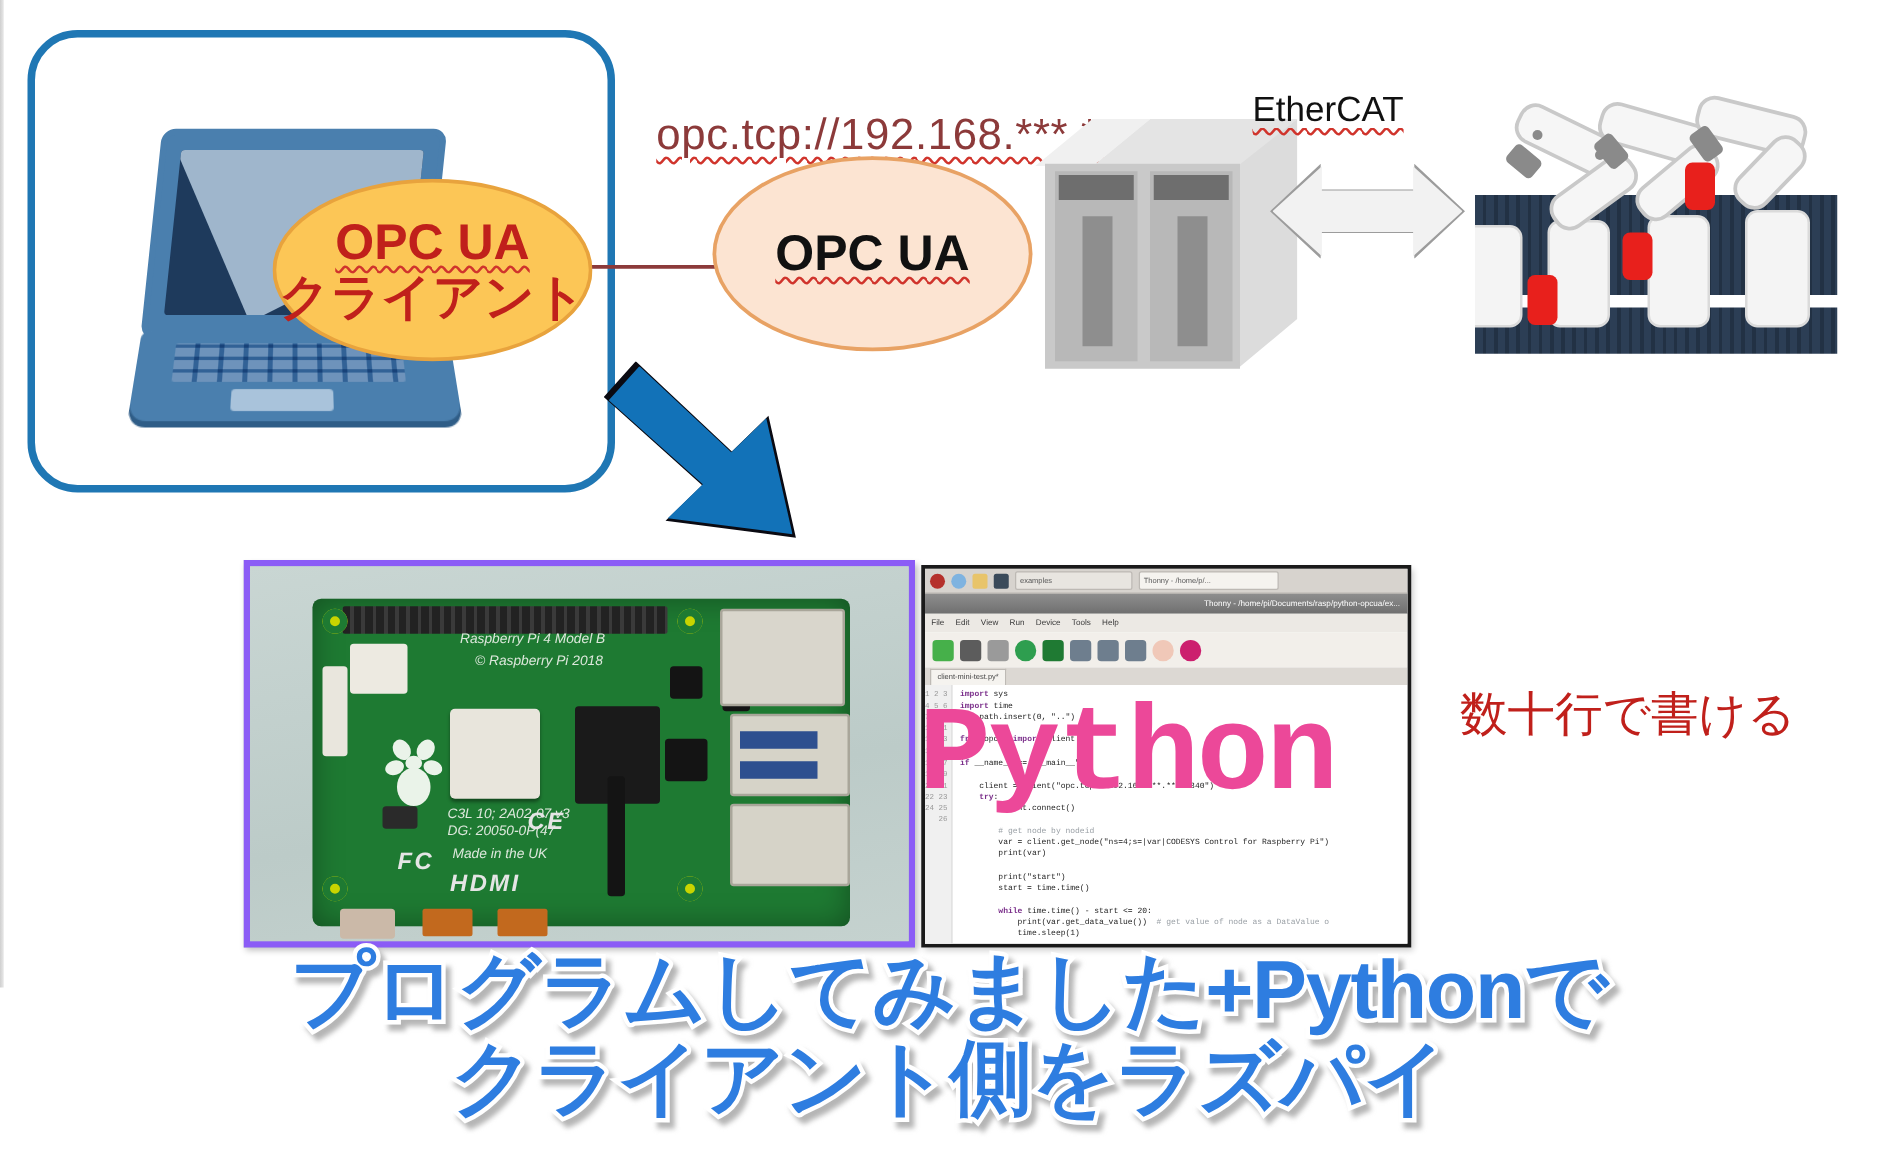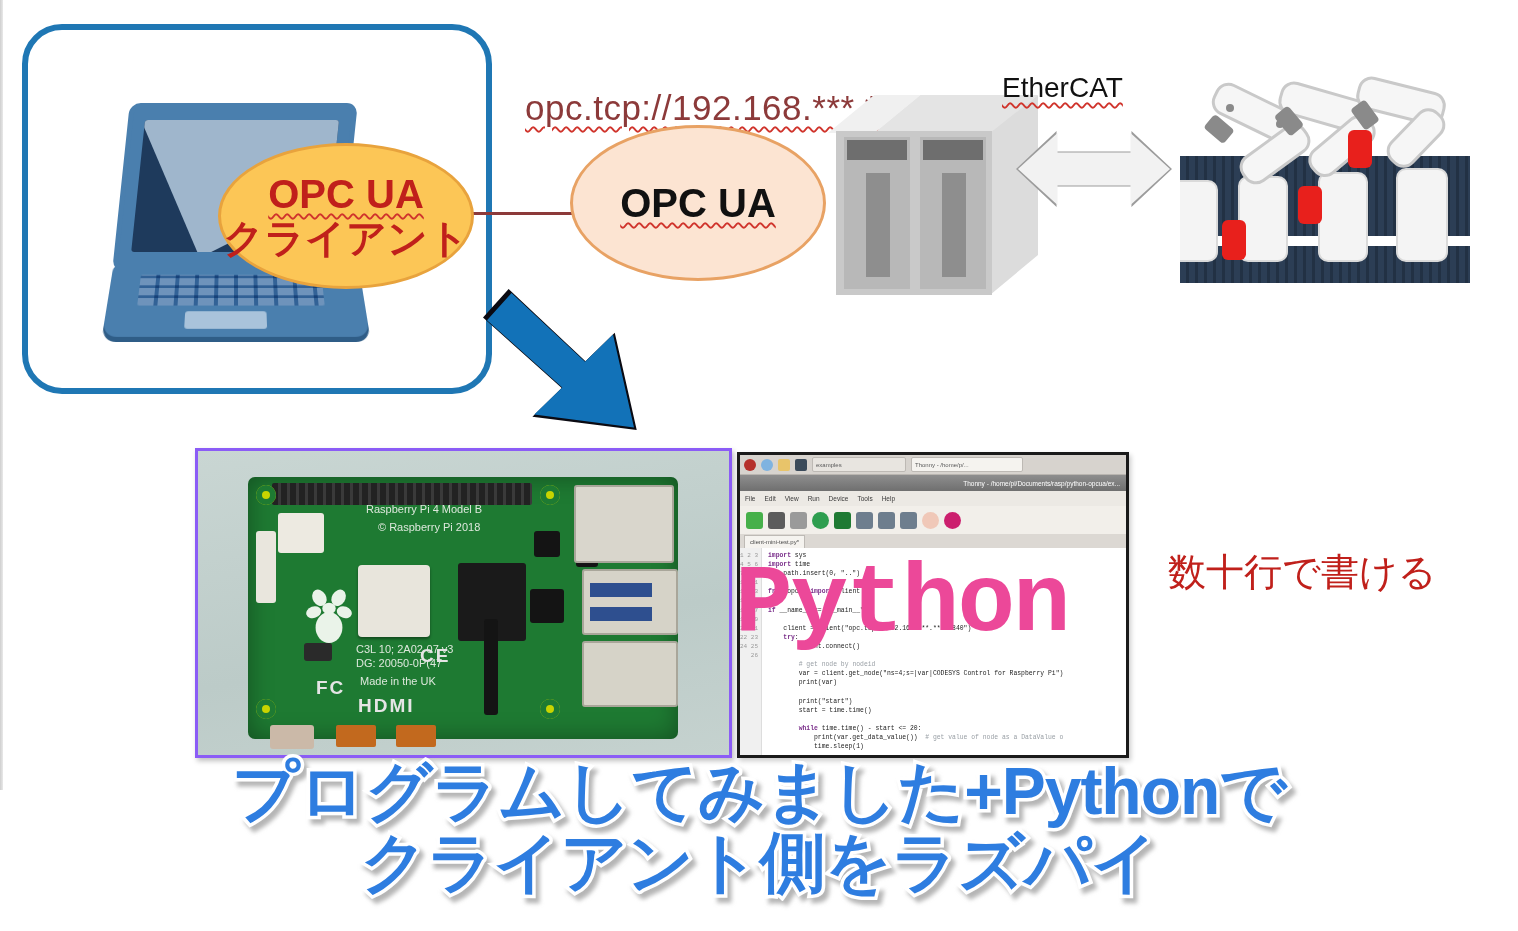--- a/index.html
+++ b/index.html
@@ -109,22 +109,22 @@
   .big-arrow{position:absolute;left:487px;top:293px;width:175px;height:160px;
     background:#1272B8;
     clip-path:polygon(14% 0%,56% 43%,72% 26%,84% 84%,27% 76%,43% 59%,0% 17%);
     filter:drop-shadow(0 0 0 #000);}
   .big-arrow-o{position:absolute;left:483px;top:289px;width:183px;height:168px;
     background:#0A0A12;
     clip-path:polygon(14% 0%,56% 43%,72% 26%,84% 84%,27% 76%,43% 59%,0% 17%);}
 
   
   .rpi-frame{position:absolute;left:195px;top:448px;width:537px;height:310px;
-    background:#BFD0CC;border:3px solid #8b5cf6;box-sizing:border-box;
-    box-shadow:2px 3px 5px rgba(0,0,0,.25);overflow:hidden;}
+    background:#BFD0CC;border:5px solid #8b5cf6;box-sizing:border-box;
+    box-shadow:2px 3px 5px rgba(0,0,0,.25);overflow:hidden;font-style:italic;}
   .rpi-bg{position:absolute;inset:0;background:linear-gradient(170deg,#C9D6D3,#BCCBC8 60%,#C5D2CF);}
   .pcb{position:absolute;left:50px;top:26px;width:430px;height:262px;
     background:#1E7A32;border-radius:7px;box-shadow:inset 0 0 24px rgba(0,0,0,.35);}
   .gpio{position:absolute;left:24px;top:6px;width:260px;height:22px;
     background:repeating-linear-gradient(90deg,#222 0 6px,#3a3a3a 6px 9px);border-radius:2px;}
   .soc{position:absolute;left:110px;top:88px;width:72px;height:72px;background:#E8E5DC;border-radius:4px;
     box-shadow:0 2px 3px rgba(0,0,0,.4);}
   .ram{position:absolute;left:210px;top:86px;width:68px;height:78px;background:#1A1A1A;border-radius:3px;}
   .chip{position:absolute;background:#141414;border-radius:3px;}
   .usb{position:absolute;background:#D6D3C8;border:2px solid #A9A69A;border-radius:3px;}

